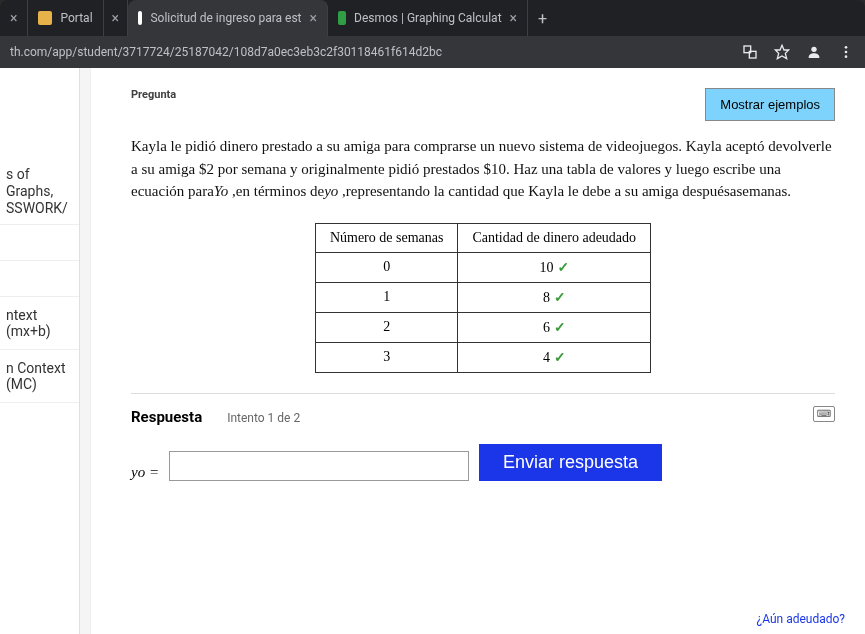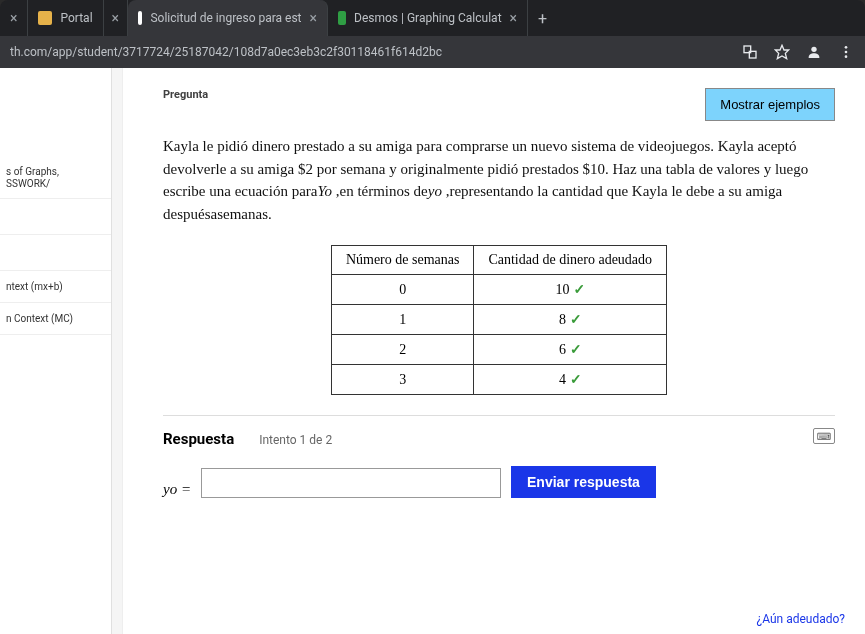--- a/index.html
+++ b/index.html
@@ -45,27 +45,27 @@
   justify-content: space-between;
 }
 .urlbar .right-icons { display:flex; gap:14px; align-items:center; }
 .chromebtn { width:18px; height:18px; display:flex; align-items:center; justify-content:center; color:#e8eaed; }
 .main {
   display: flex;
   background: #f5f5f5;
   height: calc(634px - 68px);
 }
 .sidebar {
-  width: 112px;
+  width: 80px;
   background: #fff;
   border-right: 1px solid #e0e0e0;
   display: flex;
   flex-direction: column;
   padding-top: 90px;
-  font-size: 10px;
+  font-size: 14px;
   color: #333;
 }
 .sidebar .sec {
   padding: 8px 6px;
   line-height: 1.2;
   border-bottom: 1px solid #eee;
 }
 .sidebar .item {
   padding: 10px 6px;
   border-bottom: 1px solid #eee;
@@ -142,23 +142,23 @@
   border: 1px solid #999;
   height: 30px;
   width: 300px;
   padding: 0 6px;
   font-size: 14px;
 }
 .submit-btn {
   background: #1a36e8;
   color: #fff;
   border: none;
-  padding: 8px 16px;
-  font-size: 14px;
-  font-weight: 700;
+  padding: 8px 24px;
+  font-size: 18px;
+  font-weight: 400;
   cursor: pointer;
 }
 .stuck {
   position: absolute;
   right: 20px;
   bottom: 8px;
   color: #1a36e8;
   font-size: 12px;
 }
 .plus-tab { color:#bdc1c6; padding:0 10px; font-size:16px; }

